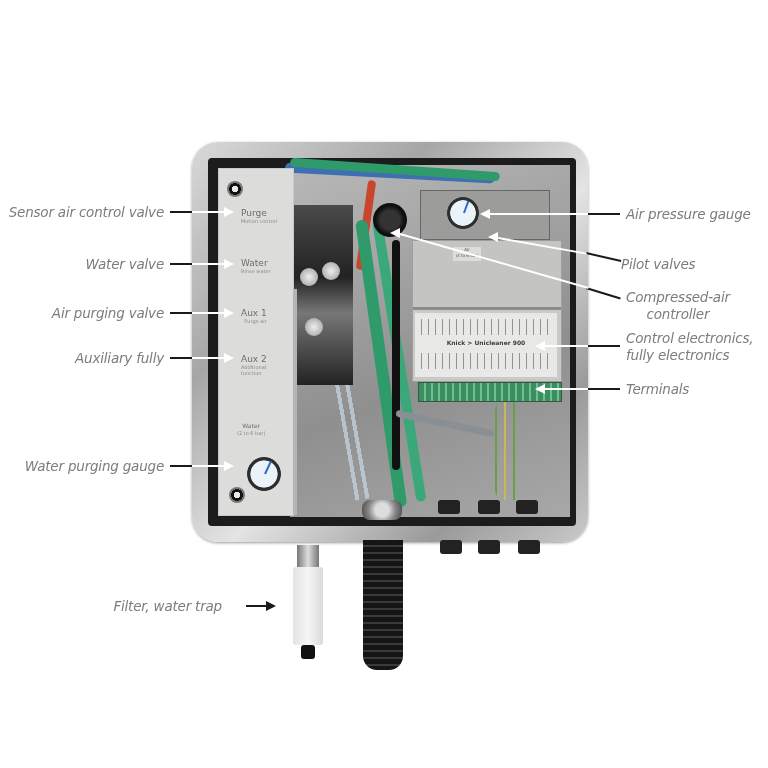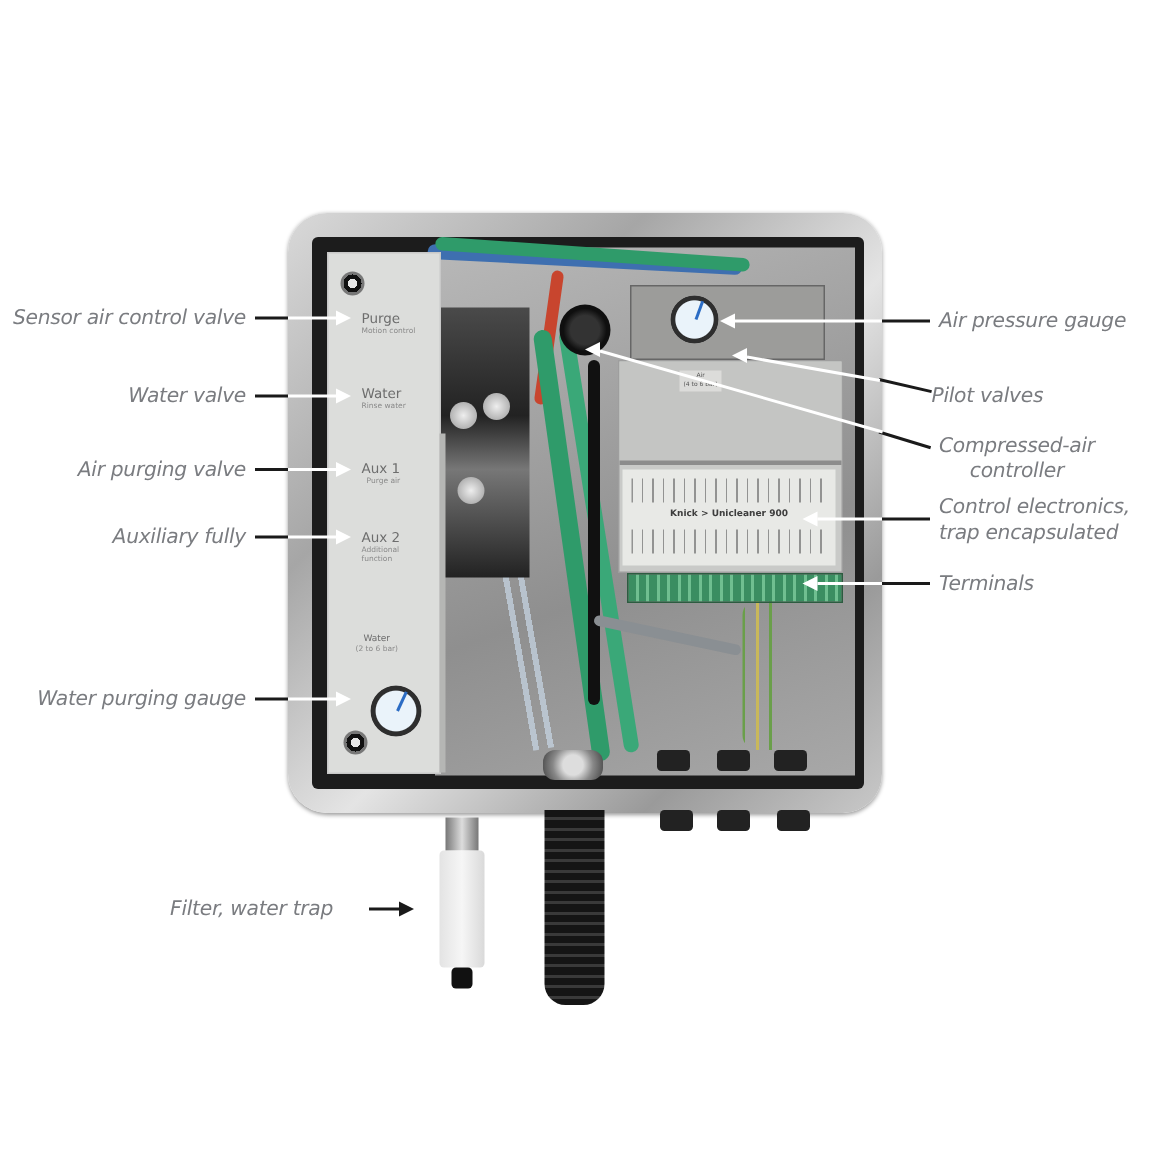--- a/index.html
+++ b/index.html
@@ -170,21 +170,21 @@
 <div class="label" style="left:626px;top:289px;text-align:center;">
   <span>Compressed-air</span><br>
   <span>controller</span>
 </div>
 <div class="lead" style="left:586px;top:287px;width:36px;transform:rotate(17deg);transform-origin:left;"></div>
 <div class="lead-white" style="left:400px;top:233px;width:196px;transform:rotate(16deg);transform-origin:left;"></div>
 <div class="arrowhead-wl" style="left:390px;top:228px;"></div>
 
 <div class="label" style="left:626px;top:330px;">
   <span>Control electronics,</span><br>
-  <span>trap encapsulated</span>
+  <span>fully electronics</span>
 </div>
 <div class="lead" style="left:588px;top:345px;width:32px;"></div>
 <div class="lead-white" style="left:545px;top:345px;width:43px;"></div>
 <div class="arrowhead-wl" style="left:535px;top:341px;"></div>
 
 <div class="label" style="left:626px;top:381px;">Terminals</div>
 <div class="lead" style="left:588px;top:388px;width:32px;"></div>
 <div class="lead-white" style="left:545px;top:388px;width:43px;"></div>
 <div class="arrowhead-wl" style="left:535px;top:384px;"></div>
 

